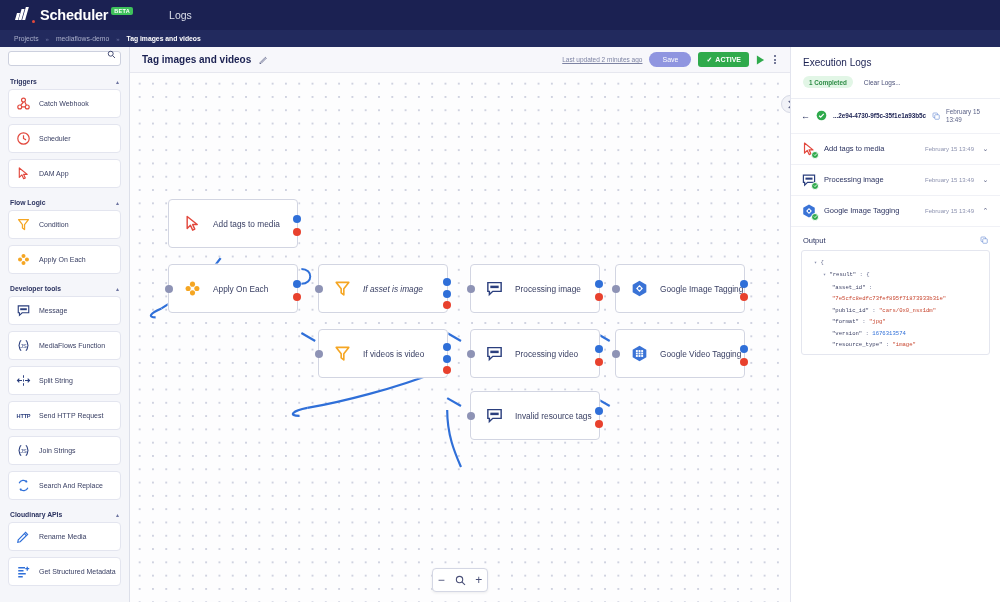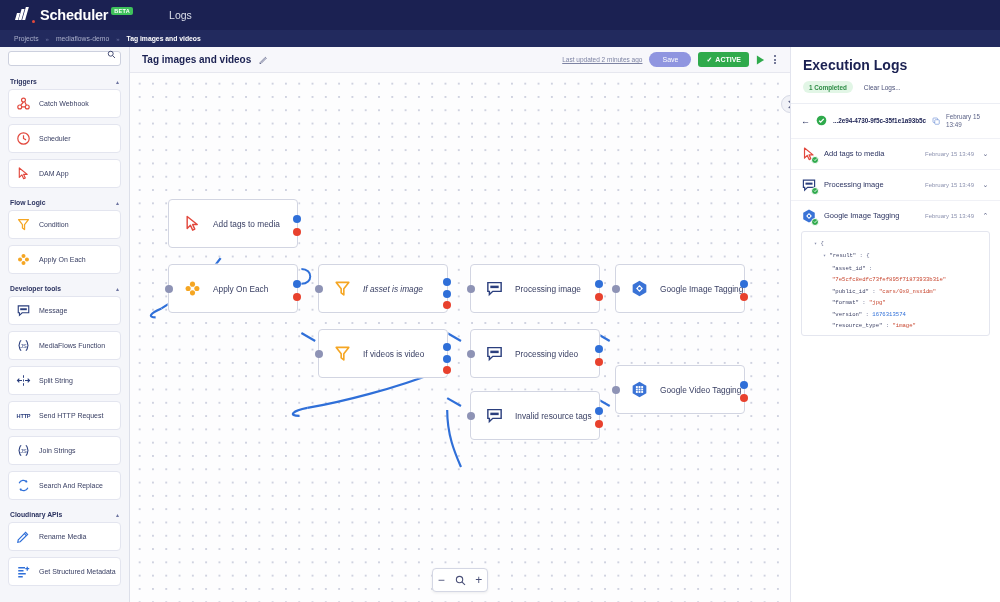--- a/index.html
+++ b/index.html
@@ -146,21 +146,21 @@
     display:flex;align-items:center;justify-content:center;
     font-size:8px; color:#4a5078; z-index:20; cursor:pointer;
   }
 
   
   #logs {
     width: 210px; flex:0 0 210px; background:#fff; border-left:1px solid #e2e4ee;
     display:flex;flex-direction:column; position:relative;
   }
   .logs-head { padding: 10px 12px 0 12px; }
-  .logs-title { font-size:14px; font-weight:bold; color:#1b2152; }
+  .logs-title { font-size:10px; font-weight:normal; color:#1b2152; }
   .logs-meta { display:flex; align-items:center; gap:11px; margin-top:8px; }
   .pill-completed {
     background:#e2f6e6; color:#2d8c45; font-size:6.3px; font-weight:bold;
     border-radius:8px; padding:2.5px 6px;
   }
   .clear-logs { font-size:6.5px; color:#4a5078; cursor:pointer; }
   .logs-sep { height:1px; background:#eceef4; margin: 10px 0 0 0; }
 
   .run-row {
     display:flex; align-items:center; gap:6px; padding: 9px 10px 9px 10px;
@@ -514,21 +514,21 @@
               <svg width="19" height="19" viewBox="0 0 20 20">
                 <path d="M3 3.8 H17 V13 H8.2 L4.6 16.4 V13 H3 Z" fill="#fff" stroke="#2b3f7e" stroke-width="1.5"></path>
                 <rect x="5.6" y="7" width="8.8" height="2.6" fill="#2b3f7e"></rect>
               </svg>
             </span>
             <span class="nlbl">Processing video</span>
             <span class="port in"></span>
             <span class="port out-blue" style="top:15px"></span>
             <span class="port out-red" style="top:28px"></span>
           </div>
-          <div class="node" style="left: 485px; top: 256px; width: 130px; height: 49px; margin-top: 36px;">
+          <div class="node" style="left: 485px; top: 256px; width: 130px; height: 49px;">
             <span class="nicon">
               <svg width="19" height="19" viewBox="0 0 20 20">
                 <path d="M10 1.8 L17.2 6 V14 L10 18.2 L2.8 14 V6 Z" fill="#3a73d6"></path>
                 <g fill="#fff">
                   <rect x="6.2" y="6.4" width="2" height="2"></rect>
                   <rect x="9" y="6.4" width="2" height="2"></rect>
                   <rect x="11.8" y="6.4" width="2" height="2"></rect>
                   <rect x="6.2" y="9" width="2" height="2"></rect>
                   <rect x="9" y="9" width="2" height="2"></rect>
                   <rect x="11.8" y="9" width="2" height="2"></rect>
@@ -633,20 +633,27 @@
               <svg viewBox="0 0 10 10">
                 <path d="M2 5.2 L4 7.2 L8 2.8" fill="none" stroke="#fff" stroke-width="1.8"></path>
               </svg>
             </span></span>
           <span class="slbl">Google Image Tagging</span>
           <span class="sdate">February 15 13:49</span>
           <span class="schev">⌃</span>
         </div>
       </div>
 
+    <div class="output-head">
+      <span class="t">Output</span>
+      <svg class="c copy-ico" viewBox="0 0 16 16">
+        <rect x="2" y="2" width="9" height="9" rx="1.4" fill="none" stroke="#6d8fd6" stroke-width="1.3"></rect>
+        <rect x="5.5" y="5.5" width="9" height="9" rx="1.4" fill="#fff" stroke="#6d8fd6" stroke-width="1.3"></rect>
+      </svg>
+    </div>
     <div class="json-box" id="json-box">
         <div class="jline"><span style="display:inline-block;width:6px"></span><span class="jtri">▾</span> <span class="jpunc">{</span></div>
         <div class="jline"><span style="display:inline-block;width:15px"></span><span class="jtri">▾</span> <span class="jkey">"result"</span><span class="jpunc"> : </span><span class="jpunc">{</span></div>
         <div class="jline"><span style="display:inline-block;width:24px"></span><span class="jkey">"asset_id"</span><span class="jpunc"> :</span></div>
         <div class="jline"><span style="display:inline-block;width:24px"></span><span class="jstr">"7e5cfc8edfc73fef895f71873933b31e"</span></div>
         <div class="jline"><span style="display:inline-block;width:24px"></span><span class="jkey">"public_id"</span><span class="jpunc"> : </span><span class="jstr">"cars/0x0_nsx1dm"</span></div>
         <div class="jline"><span style="display:inline-block;width:24px"></span><span class="jkey">"format"</span><span class="jpunc"> : </span><span class="jstr">"jpg"</span></div>
         <div class="jline"><span style="display:inline-block;width:24px"></span><span class="jkey">"version"</span><span class="jpunc"> : </span><span class="jnum">1676313574</span></div>
         <div class="jline"><span style="display:inline-block;width:24px"></span><span class="jkey">"resource_type"</span><span class="jpunc"> : </span><span class="jstr">"image"</span></div>
       </div>

